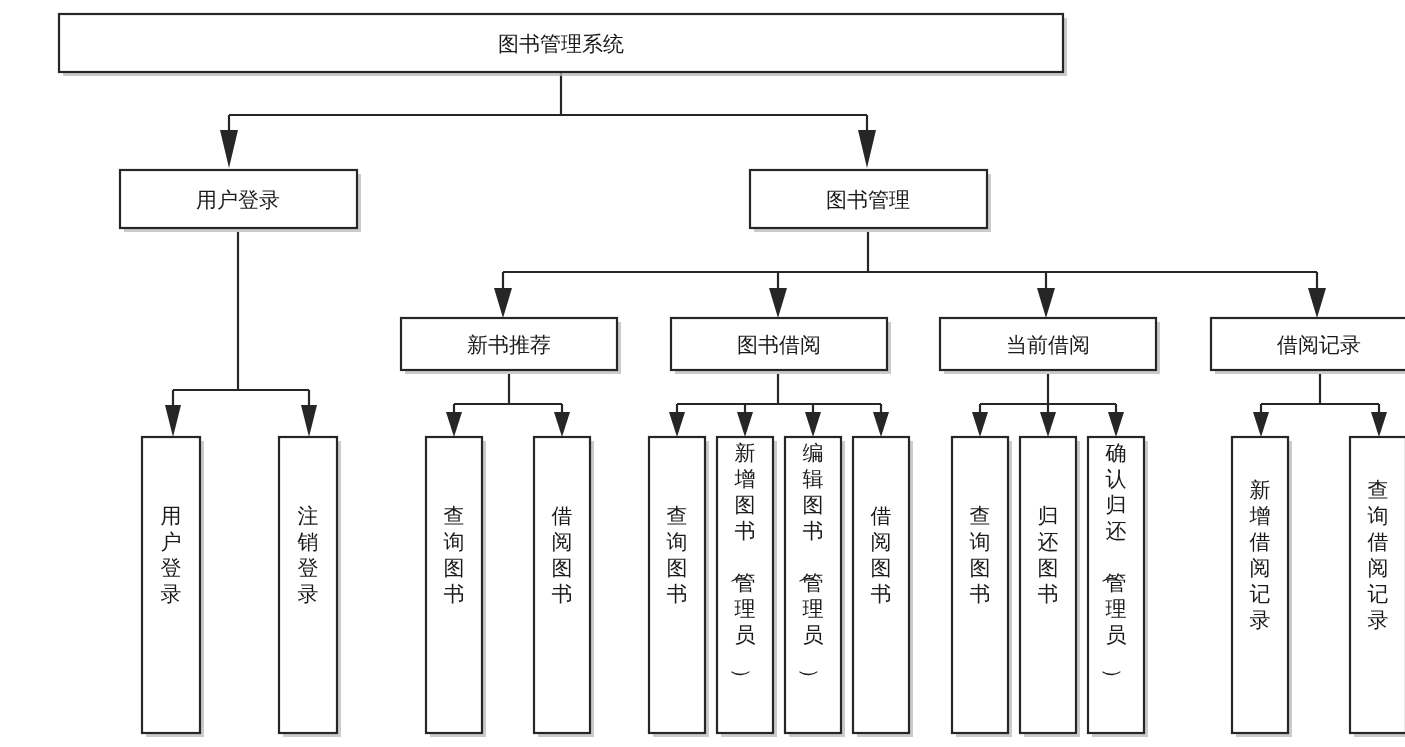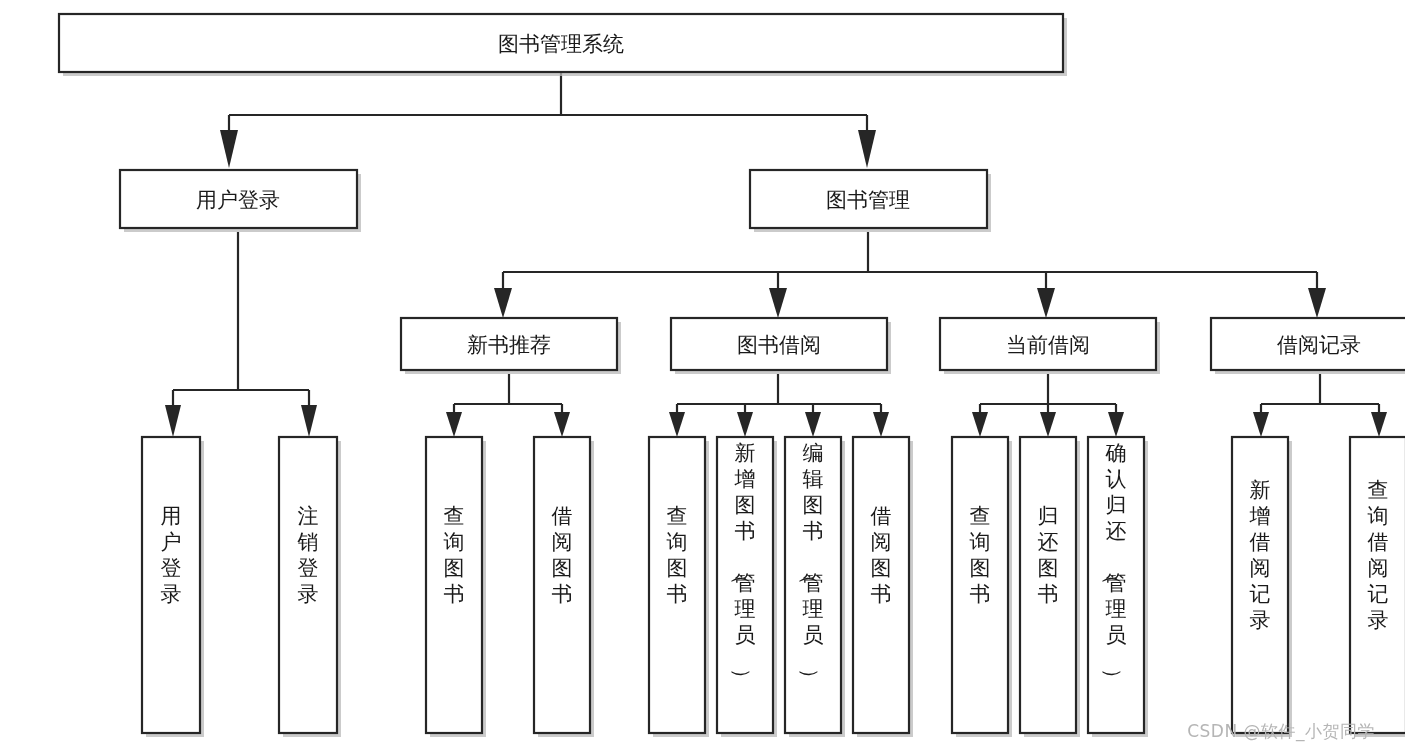--- a/index.html
+++ b/index.html
@@ -256,14 +256,13 @@
   </g>
 
   <g>
     <rect class="node-shadow" x="1315" y="441" width="56" height="296"></rect>
     <rect class="node-rect" x="1311" y="437" width="56" height="296"></rect>
     <text class="node-label-v" x="1339" y="497"><tspan x="1339" y="497">查</tspan><tspan x="1339" y="523">询</tspan><tspan x="1339" y="549">借</tspan><tspan x="1339" y="575">阅</tspan><tspan x="1339" y="601">记</tspan><tspan x="1339" y="627">录</tspan></text>
   </g>
 
 </svg>
 
-<div class="watermark">CSDN @软件_小贺同学</div>
 </div>
 
 </body></html>

